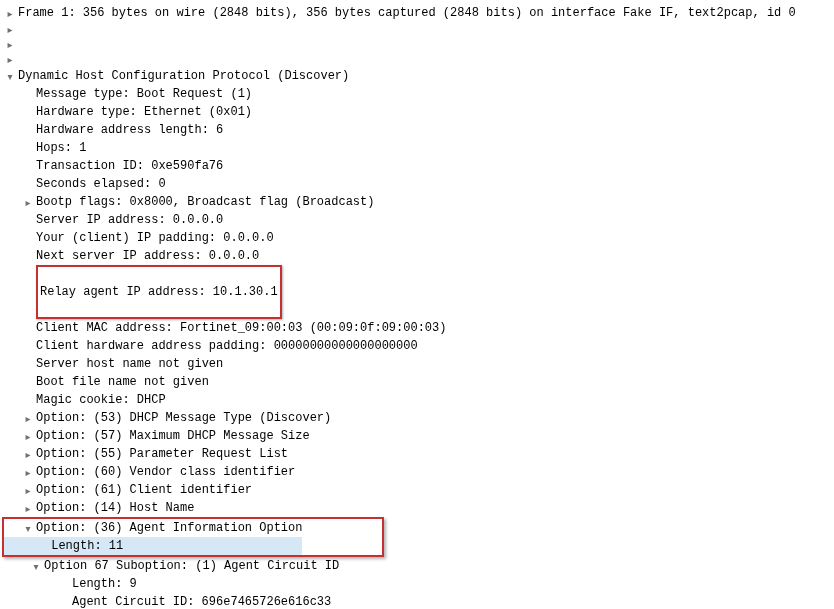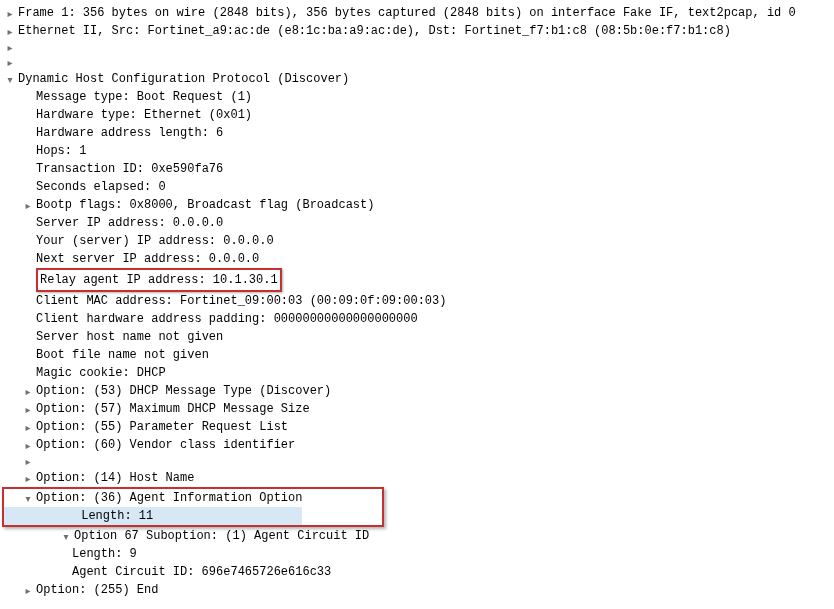--- a/index.html
+++ b/index.html
@@ -12,40 +12,40 @@
     color: #000000;
   }
   .tree-row {
     display: flex;
     align-items: center;
     white-space: nowrap;
     padding: 0;
   }
   .indent-0 { padding-left: 0px; }
   .indent-1 { padding-left: 18px; }
-  .indent-2 { padding-left: 56px; }
+  .indent-2 { padding-left: 26px; }
   .indent-3 { padding-left: 54px; }
   .expander {
     display: inline-block;
     width: 12px;
     text-align: center;
     color: #707070;
     font-size: 10px;
     margin-right: 2px;
     cursor: pointer;
     font-family: Arial, sans-serif;
   }
   .no-expander {
     display: inline-block;
     width: 14px;
   }
   .highlight-box {
     border: 2px solid #c53030;
     display: inline-block;
-    padding: 1px 2px;
+    padding: 16px 2px;
     box-shadow: 1px 1px 2px rgba(0,0,0,0.3);
   }
   .selected-row {
     background-color: #d6e8f5;
     display: inline-block;
     min-width: 100%;
   }
   .group-highlight {
     border: 2px solid #c53030;
     display: inline-block;
@@ -62,21 +62,20 @@
 
 <div class="container">
 
 <div class="tree-row indent-0">
   <span class="expander">▸</span>
   <span>Frame 1: 356 bytes on wire (2848 bits), 356 bytes captured (2848 bits) on interface Fake IF, text2pcap, id 0</span>
 </div>
 
 <div class="tree-row indent-0">
   <span class="expander">▸</span>
-  <span>Ethernet II, Src: Fortinet_a9:ac:de (e8:1c:ba:a9:ac:de), Dst: Fortinet_f7:b1:c8 (08:5b:0e:f7:b1:c8)</span>
 </div>
 
 <div class="tree-row indent-0">
   <span class="expander">▸</span>
 </div>
 
 <div class="tree-row indent-0">
   <span class="expander">▸</span>
 </div>
 
@@ -120,21 +119,21 @@
   <span>Bootp flags: 0x8000, Broadcast flag (Broadcast)</span>
 </div>
 
 <div class="tree-row indent-1">
   <span class="no-expander"></span>
   <span>Server IP address: 0.0.0.0</span>
 </div>
 
 <div class="tree-row indent-1">
   <span class="no-expander"></span>
-  <span>Your (server) IP address: 0.0.0.0</span>
+  <span>Your (client) IP padding: 0.0.0.0</span>
 </div>
 
 <div class="tree-row indent-1">
   <span class="no-expander"></span>
   <span>Next server IP address: 0.0.0.0</span>
 </div>
 
 <div class="tree-row indent-1">
   <span class="no-expander"></span>
   <span class="highlight-box">
@@ -182,20 +181,21 @@
   <span>Option: (55) Parameter Request List</span>
 </div>
 
 <div class="tree-row indent-1">
   <span class="expander">▸</span>
   <span>Option: (60) Vendor class identifier</span>
 </div>
 
 <div class="tree-row indent-1">
   <span class="expander">▸</span>
+  <span>Option: (61) Client identifier</span>
 </div>
 
 <div class="tree-row indent-1">
   <span class="expander">▸</span>
   <span>Option: (14) Host Name</span>
 </div>
 
 <div style="display:inline-block;">
 <span class="group-highlight">
 <div class="tree-row indent-1">

